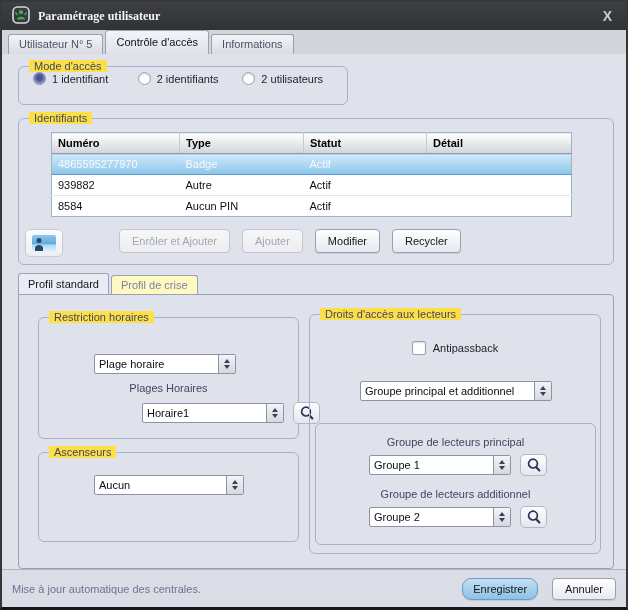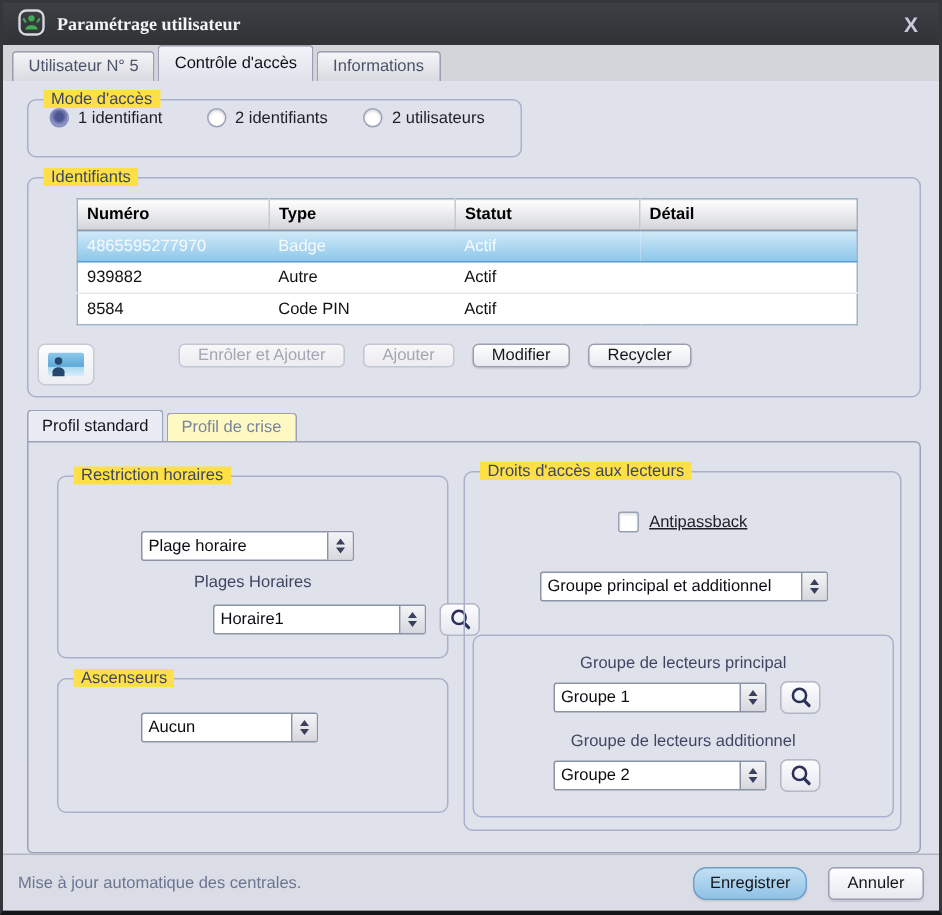--- a/index.html
+++ b/index.html
@@ -77,21 +77,21 @@
     color:#f6fafe; border-top:1px solid #7ab4de; border-bottom:1px solid #5d9fd0;
   }
   .icon-btn {
     position:absolute; left:6px; top:110px; width:38px; height:28px;
     border:1px solid #c6cad6; border-radius:5px;
     background:linear-gradient(#fcfcfd,#eceef3);
     display:flex; align-items:center; justify-content:center; cursor:pointer;
   }
   .btn-row { position:absolute; left:100px; top:110px; display:flex; gap:12px; }
   .btn {
-    height:16px; padding:0 12px; border:1px solid #9aa0b2; border-radius:4px;
+    height:24px; padding:0 12px; border:1px solid #9aa0b2; border-radius:4px;
     background:linear-gradient(#fefefe,#e7e9ef); color:#15161a;
     display:flex; align-items:center; justify-content:center;
     box-shadow:0 1px 1px rgba(0,0,0,.10); cursor:pointer; white-space:nowrap; font-size:11px;
   }
   .btn.disabled {
     color:#a2a7b1; border-color:#c2c6d2;
     background:linear-gradient(#f7f7f9,#ededf1); box-shadow:none; cursor:default;
   }
 
   
@@ -127,24 +127,24 @@
   }
   .sub-label { position:absolute; left:0; right:0; text-align:center; color:#3f4663; }
 
   #grp-restr { left:19px; top:22px; width:261px; height:122px; }
   #combo-plage-type { position:absolute; left:55px; top:36px; width:142px; }
   #lbl-plages { top:64px; }
   #row-horaire { position:absolute; left:55px; top:84px; display:flex; gap:9px; align-items:center;padding-left:48px; }
   #row-horaire .combo { width:142px; }
 
   #grp-asc { left:19px; top:157px; width:261px; height:90px; }
-  #combo-asc { position:absolute; left:55px; top:22px; width:118px; }
+  #combo-asc { position:absolute; left:55px; top:22px; width:150px; }
 
   #grp-droits { left:290px; top:19px; width:292px; height:240px; }
-  .chk-row { position:absolute; top:26px; left:0; right:0; display:flex; justify-content:center; align-items:center; gap:7px;text-decoration:underline; }
+  .chk-row { position:absolute; top:26px; left:0; right:0; display:flex; justify-content:center; align-items:center; gap:7px; }
   .checkbox {
     width:14px; height:14px; border:1px solid #98a0b6; background:#fff;
     border-radius:2px; box-shadow:inset 0 1px 2px rgba(0,0,0,.14); cursor:pointer;
   }
   #combo-groupe-main { position:absolute; left:50px; top:66px; width:192px; }
   .inner-box { position:absolute; left:5px; top:108px; width:281px; height:122px; border:1px solid #a9b0cb; border-radius:6px; }
   #lbl-principal { top:12px; }
   #row-g1 { position:absolute; left:53px; top:30px; display:flex; gap:9px; align-items:center; }
   #lbl-additionnel { top:64px; }
   #row-g2 { position:absolute; left:53px; top:82px; display:flex; gap:9px; align-items:center; }
@@ -232,21 +232,21 @@
           <td></td>
         </tr>
         <tr>
           <td>939882</td>
           <td>Autre</td>
           <td>Actif</td>
           <td></td>
         </tr>
         <tr>
           <td>8584</td>
-          <td>Code PIN</td>
+          <td>Aucun PIN</td>
           <td>Actif</td>
           <td></td>
         </tr>
       </tbody>
     </table>
 
     <div class="icon-btn">
       <svg width="24" height="16" viewBox="0 0 24 16">
         <defs>
           <linearGradient id="sky" x1="0" y1="0" x2="0" y2="1">

